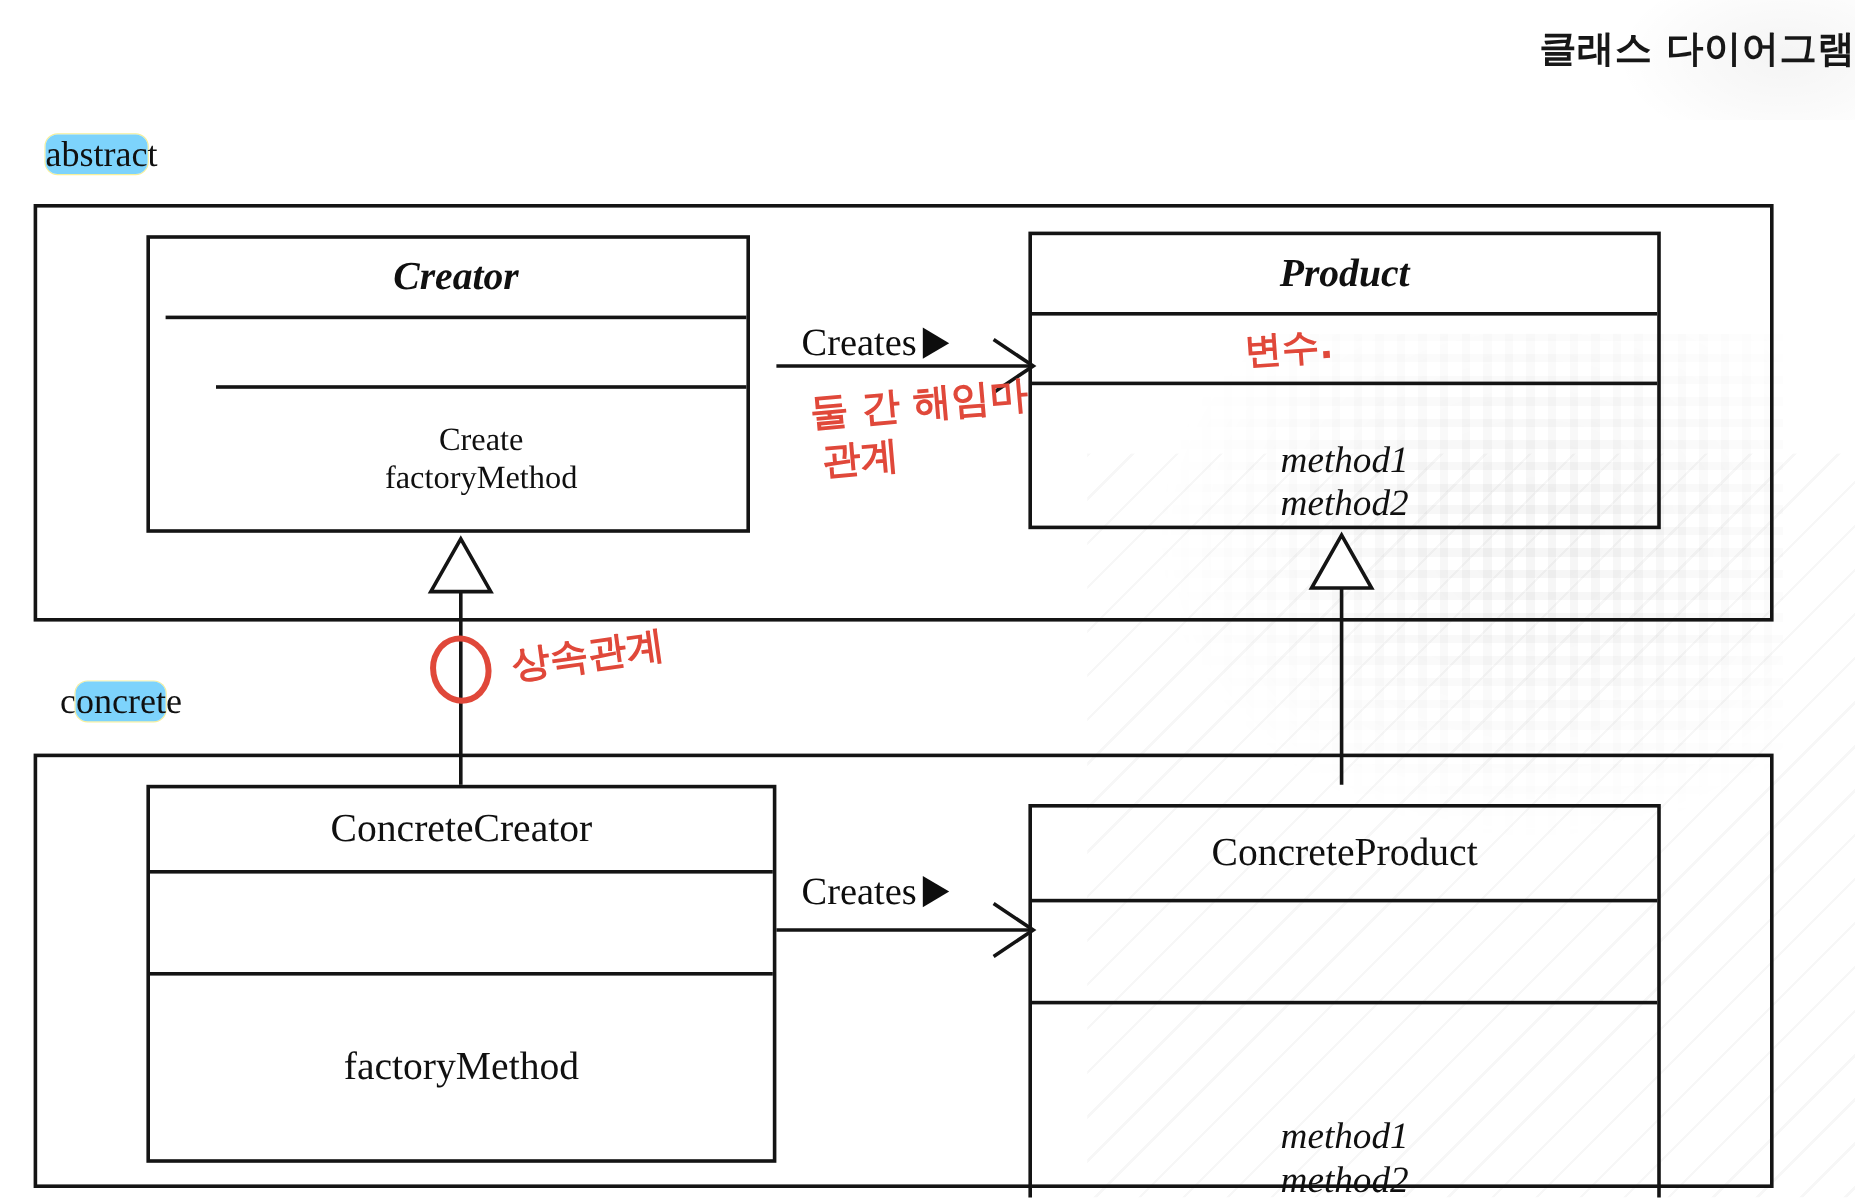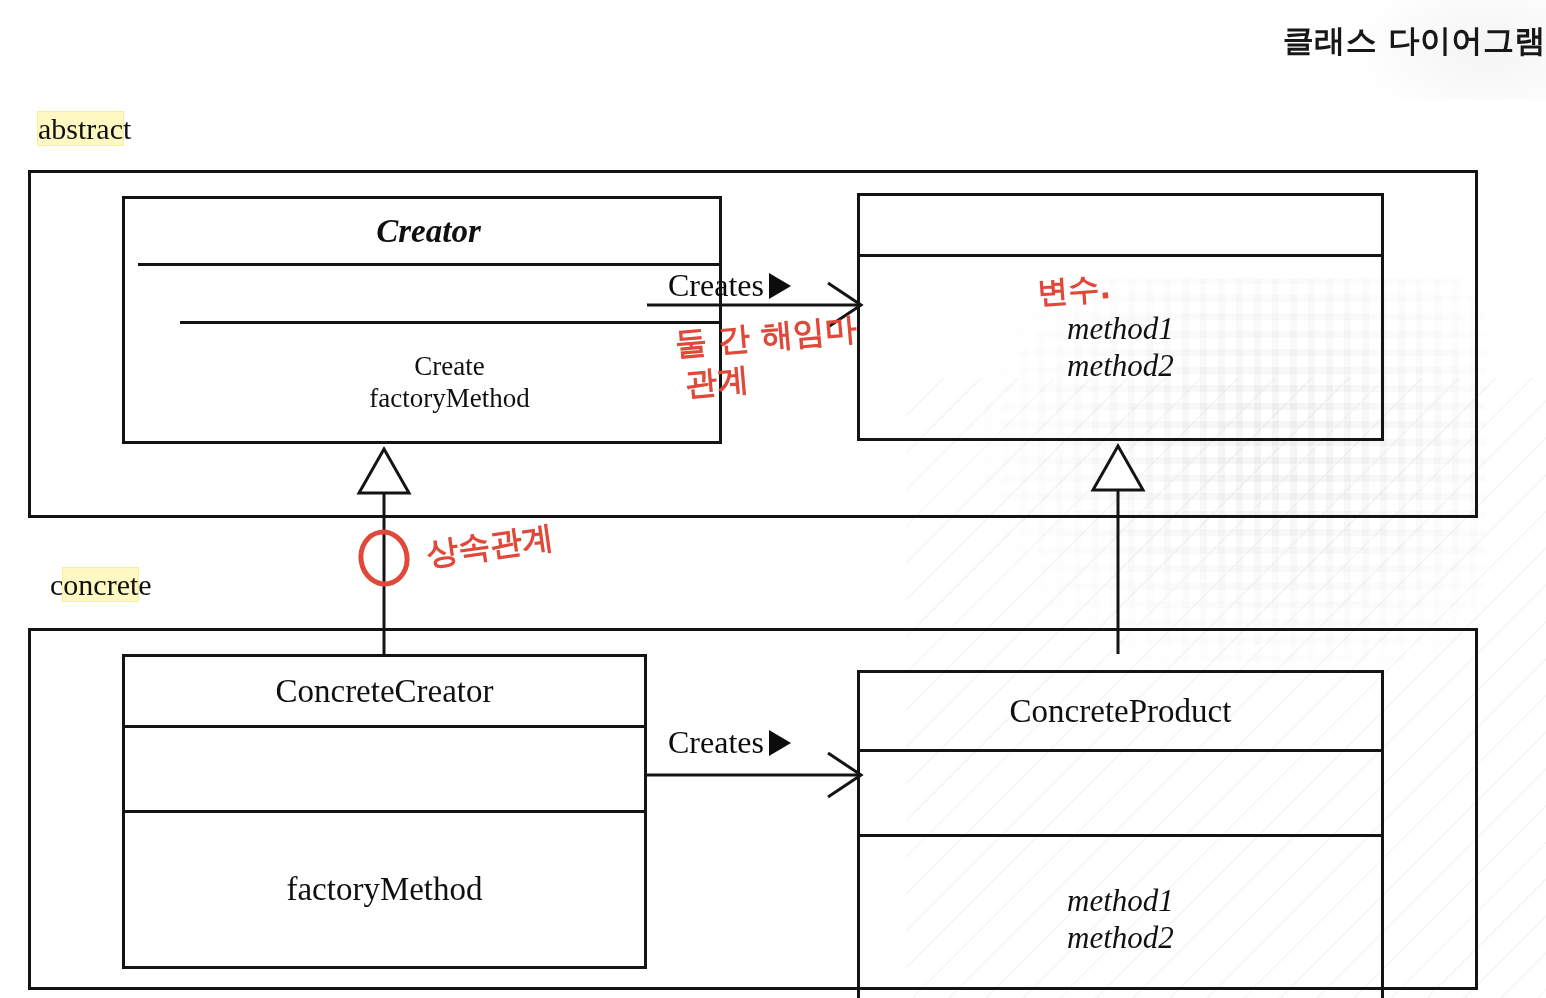--- a/index.html
+++ b/index.html
@@ -73,22 +73,23 @@
   
   .group-label {
     position: absolute;
     font-family: "Liberation Serif", serif;
     font-size: 30px;
     color: #101010;
     white-space: nowrap;
     z-index: 6;
   }
   .group-label .hl {
-    background: #fef9c3;
+    background: #7dd3fc;
     box-shadow: 0 0 0 1px #f5ef9a;
+    border-radius: 10px;
   }
   #label-abstract { left: 38px; top: 112px; }
   #label-concrete { left: 50px; top: 568px; }
 
   
   .group-frame {
     position: absolute;
     border: 3px solid #141414;
     background: transparent;
     z-index: 1;
@@ -113,25 +114,25 @@
     color: #101010;
     line-height: 1.18;
   }
   .uml-compartment + .uml-compartment { border-top: 3px solid #141414; }
 
   .cls-name      { font-size: 33px; }
   .cls-name.abs  { font-style: italic; font-weight: bold; }
   .cls-name.con  { font-style: normal; font-weight: normal; }
   .cls-attrs     { font-size: 27px; }
   .cls-ops       { font-size: 27px; }
-  .cls-ops.ital   { font-style: italic; font-size: 31px; }
+  .cls-ops.ital   { font-style: italic; font-size: 31px; align-items: flex-end; }
   .cls-ops.big    { font-size: 33px; }
 
   
-  #class-creator       { left: 122px; top: 196px; width: 600px; height: 248px; padding-left: 13px; }
+  #class-creator       { left: 122px; top: 196px; width: 503px; height: 248px; padding-left: 13px; }
   #class-creator .c1   { height: 64px; }
   #class-creator .c2   { height: 58px; }
   #class-creator .c3   { flex: 1; margin-left: 42px; }
 
   
   #class-product       { left: 857px; top: 193px; width: 527px; height: 248px; }
   #class-product .c1   { height: 64px; }
   #class-product .c2   { height: 58px; }
   #class-product .c3   { flex: 1; }
 
@@ -214,20 +215,21 @@
   <div class="uml-compartment c2 cls-attrs"></div>
   <div class="uml-compartment c3 cls-ops">
     <div>
       <div>Create</div>
       <div>factoryMethod</div>
     </div>
   </div>
 </div>
 
 <div class="uml-class" id="class-product">
+  <div class="uml-compartment c1 cls-name abs">Product</div>
   <div class="uml-compartment c2 cls-attrs"></div>
   <div class="uml-compartment c3 cls-ops ital">
     <div>
       <div>method1</div>
       <div>method2</div>
     </div>
   </div>
 </div>
 
 <div class="uml-class" id="class-concrete-creator">

